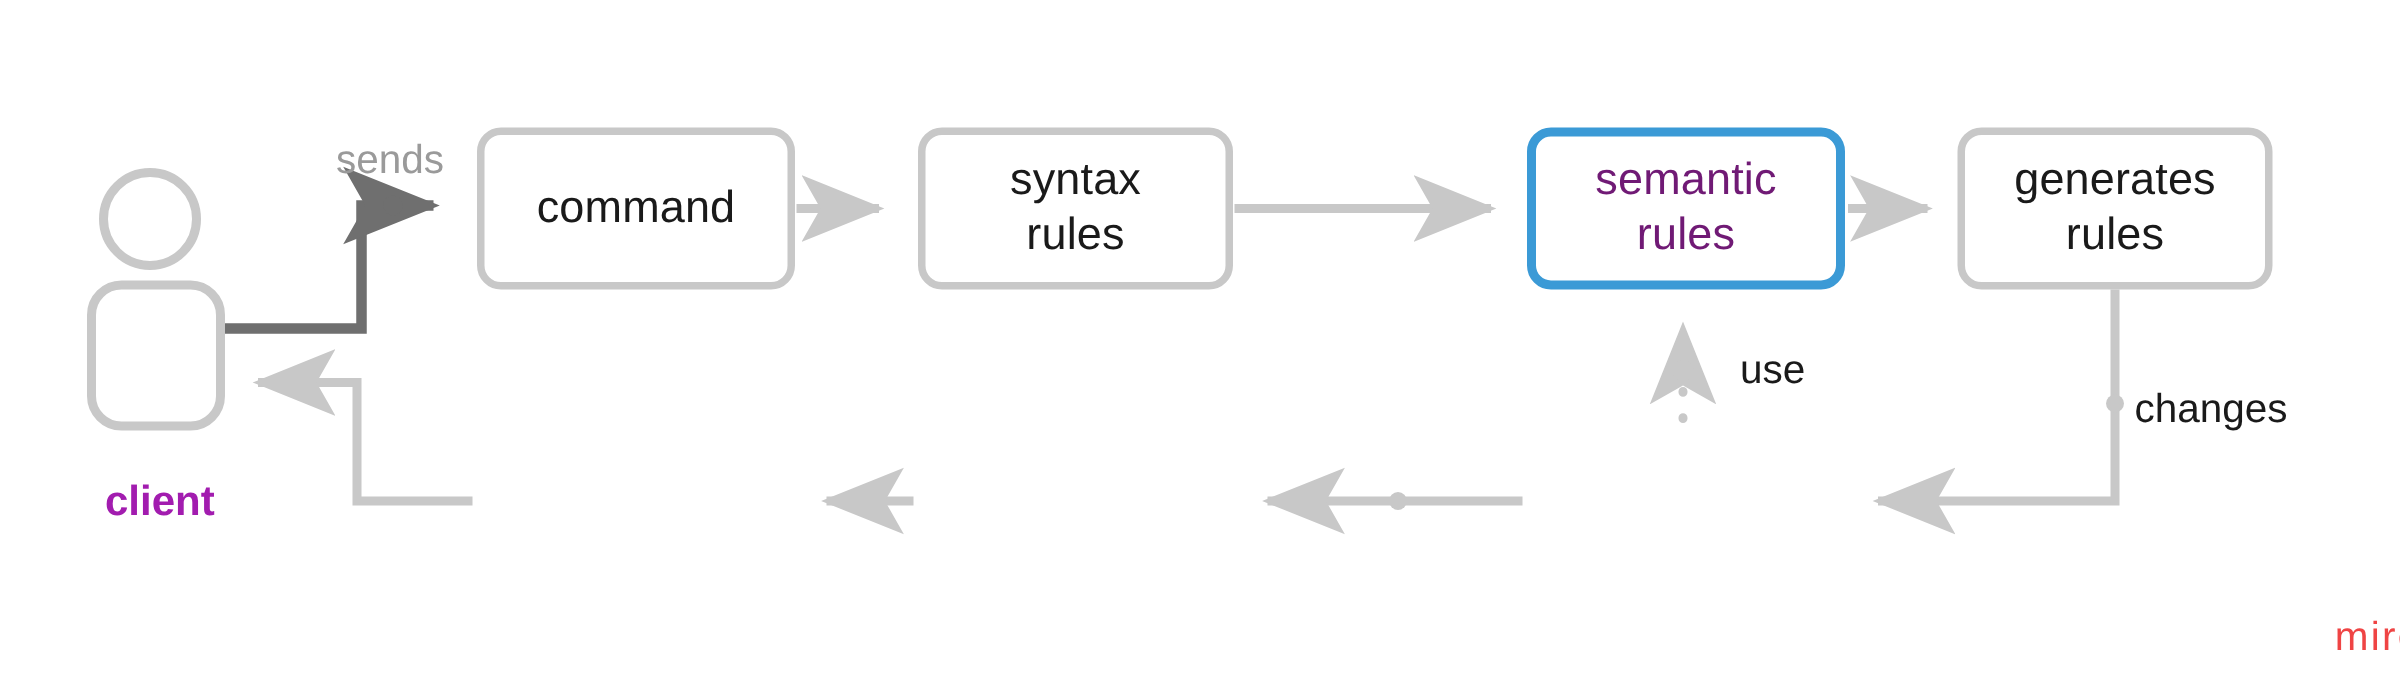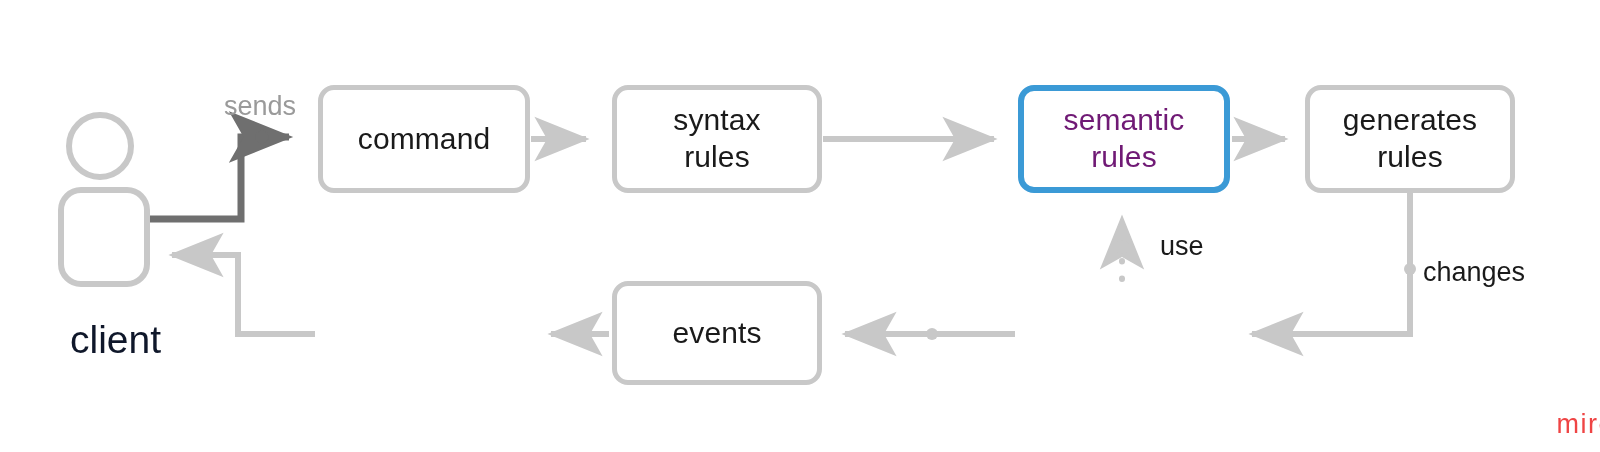--- a/index.html
+++ b/index.html
@@ -56,24 +56,25 @@
     font-size: 27px;
     color: #9a9a9a;
     white-space: nowrap;
     line-height: 1;
   }
   .edge-label.black {
     color: #1a1a1a;
   }
   .actor-label {
     position: absolute;
-    font-size: 39px;
-    color: #0f172a;
+    font-size: 28px;
+    color: #a21caf;
     white-space: nowrap;
     line-height: 1;
+    font-weight: bold;
   }
   .watermark {
     position: absolute;
     right: 26px;
     bottom: 14px;
     font-size: 27px;
     color: #ef4444;
     letter-spacing: 1.5px;
     line-height: 1;
   }
@@ -164,20 +165,17 @@
     <span class="node-label">semantic
 rules</span>
   </div>
 
   <div class="node" style="left:1305px; top:85px; width:210px; height:108px;">
     <span class="node-label">generates
 rules</span>
   </div>
 
 
-  <div class="node" style="left:612px; top:281px; width:210px; height:104px;">
-    <span class="node-label">events</span>
-  </div>
 
 
   <div class="watermark">miro</div>
 
 </div>
 
 </body></html>

